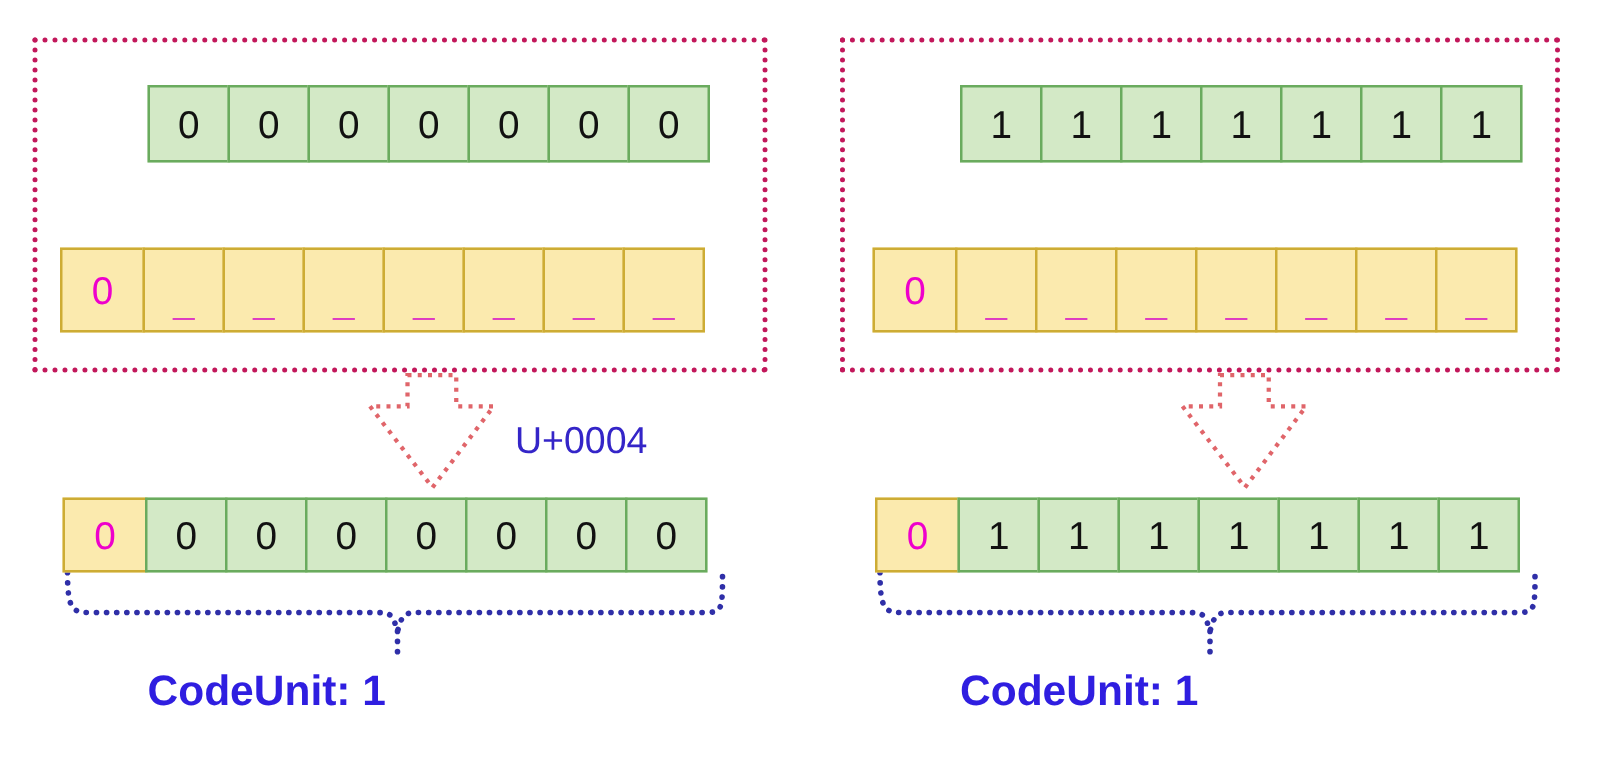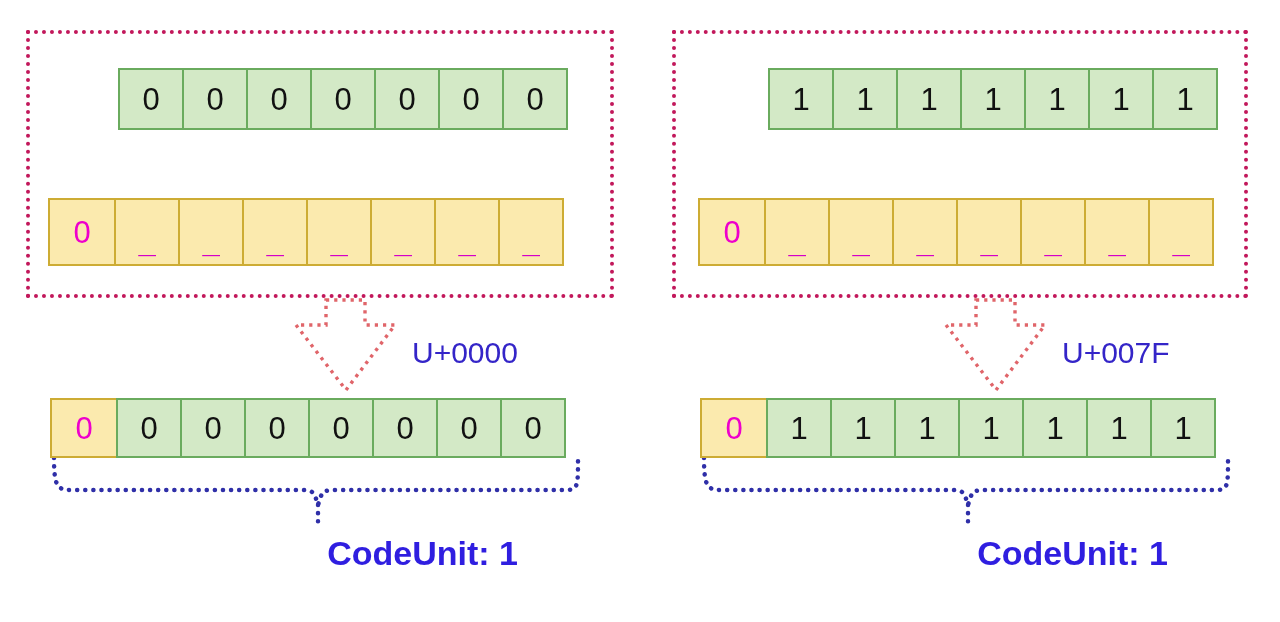--- a/index.html
+++ b/index.html
@@ -59,21 +59,21 @@
     font-size:30px;
     font-weight:400;
     white-space:nowrap;
   }
   .cu-label{
     position:absolute;
     color:#2f1ee0;
     font-size:34px;
     font-weight:700;
     white-space:nowrap;
-    text-align:right;
+    text-align:left;
   }
 
   
   .watermark{
     position:absolute;
     color:#d2d2d2;
     font-size:27px;
     white-space:nowrap;
     font-family:"DejaVu Sans",sans-serif;
   }
@@ -150,21 +150,21 @@
         <span class="usc">_</span>
       </div>
     <div class="cell yellow" style="width:66px;height:68px;">
         <span class="usc">_</span>
       </div>
     <div class="cell yellow" style="width:66px;height:68px;">
         <span class="usc">_</span>
       </div>
   </div>
 
-  <div class="cp-label" style="left:412px;top:336px;">U+0000</div>
+  <div class="cp-label" style="left:412px;top:336px;">U+0004</div>
 
   <div class="bitrow" style="left:50px;top:398px;">
     <div class="cell yellow lead" style="width:68px;height:60px;">0</div>
     <div class="cell green" style="width:66px;height:60px;">0</div>
     <div class="cell green" style="width:66px;height:60px;">0</div>
     <div class="cell green" style="width:66px;height:60px;">0</div>
     <div class="cell green" style="width:66px;height:60px;">0</div>
     <div class="cell green" style="width:66px;height:60px;">0</div>
     <div class="cell green" style="width:66px;height:60px;">0</div>
     <div class="cell green" style="width:66px;height:60px;">0</div>
@@ -202,21 +202,20 @@
         <span class="usc">_</span>
       </div>
     <div class="cell yellow" style="width:66px;height:68px;">
         <span class="usc">_</span>
       </div>
     <div class="cell yellow" style="width:66px;height:68px;">
         <span class="usc">_</span>
       </div>
   </div>
 
-  <div class="cp-label" style="left:1062px;top:336px;">U+007F</div>
 
   <div class="bitrow" style="left:700px;top:398px;">
     <div class="cell yellow lead" style="width:68px;height:60px;">0</div>
     <div class="cell green" style="width:66px;height:60px;">1</div>
     <div class="cell green" style="width:66px;height:60px;">1</div>
     <div class="cell green" style="width:66px;height:60px;">1</div>
     <div class="cell green" style="width:66px;height:60px;">1</div>
     <div class="cell green" style="width:66px;height:60px;">1</div>
     <div class="cell green" style="width:66px;height:60px;">1</div>
     <div class="cell green" style="width:66px;height:60px;">1</div>

